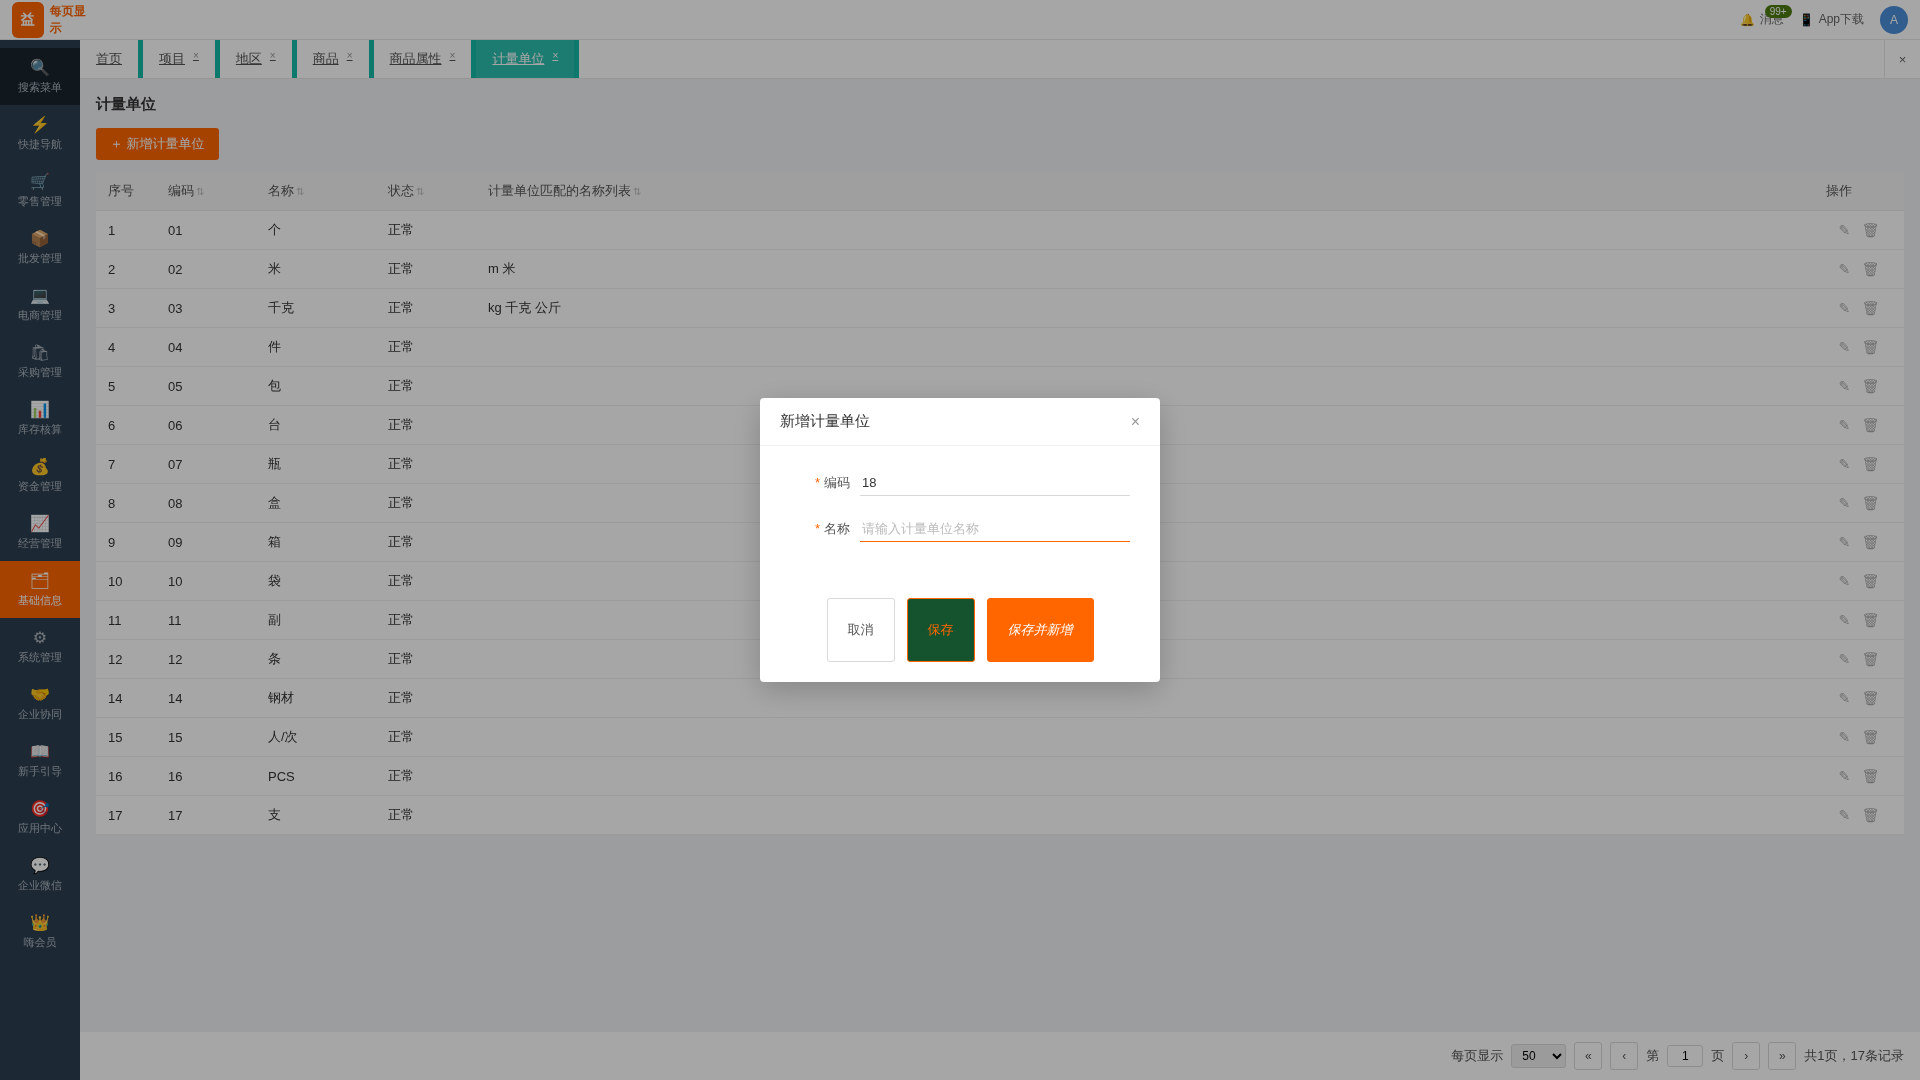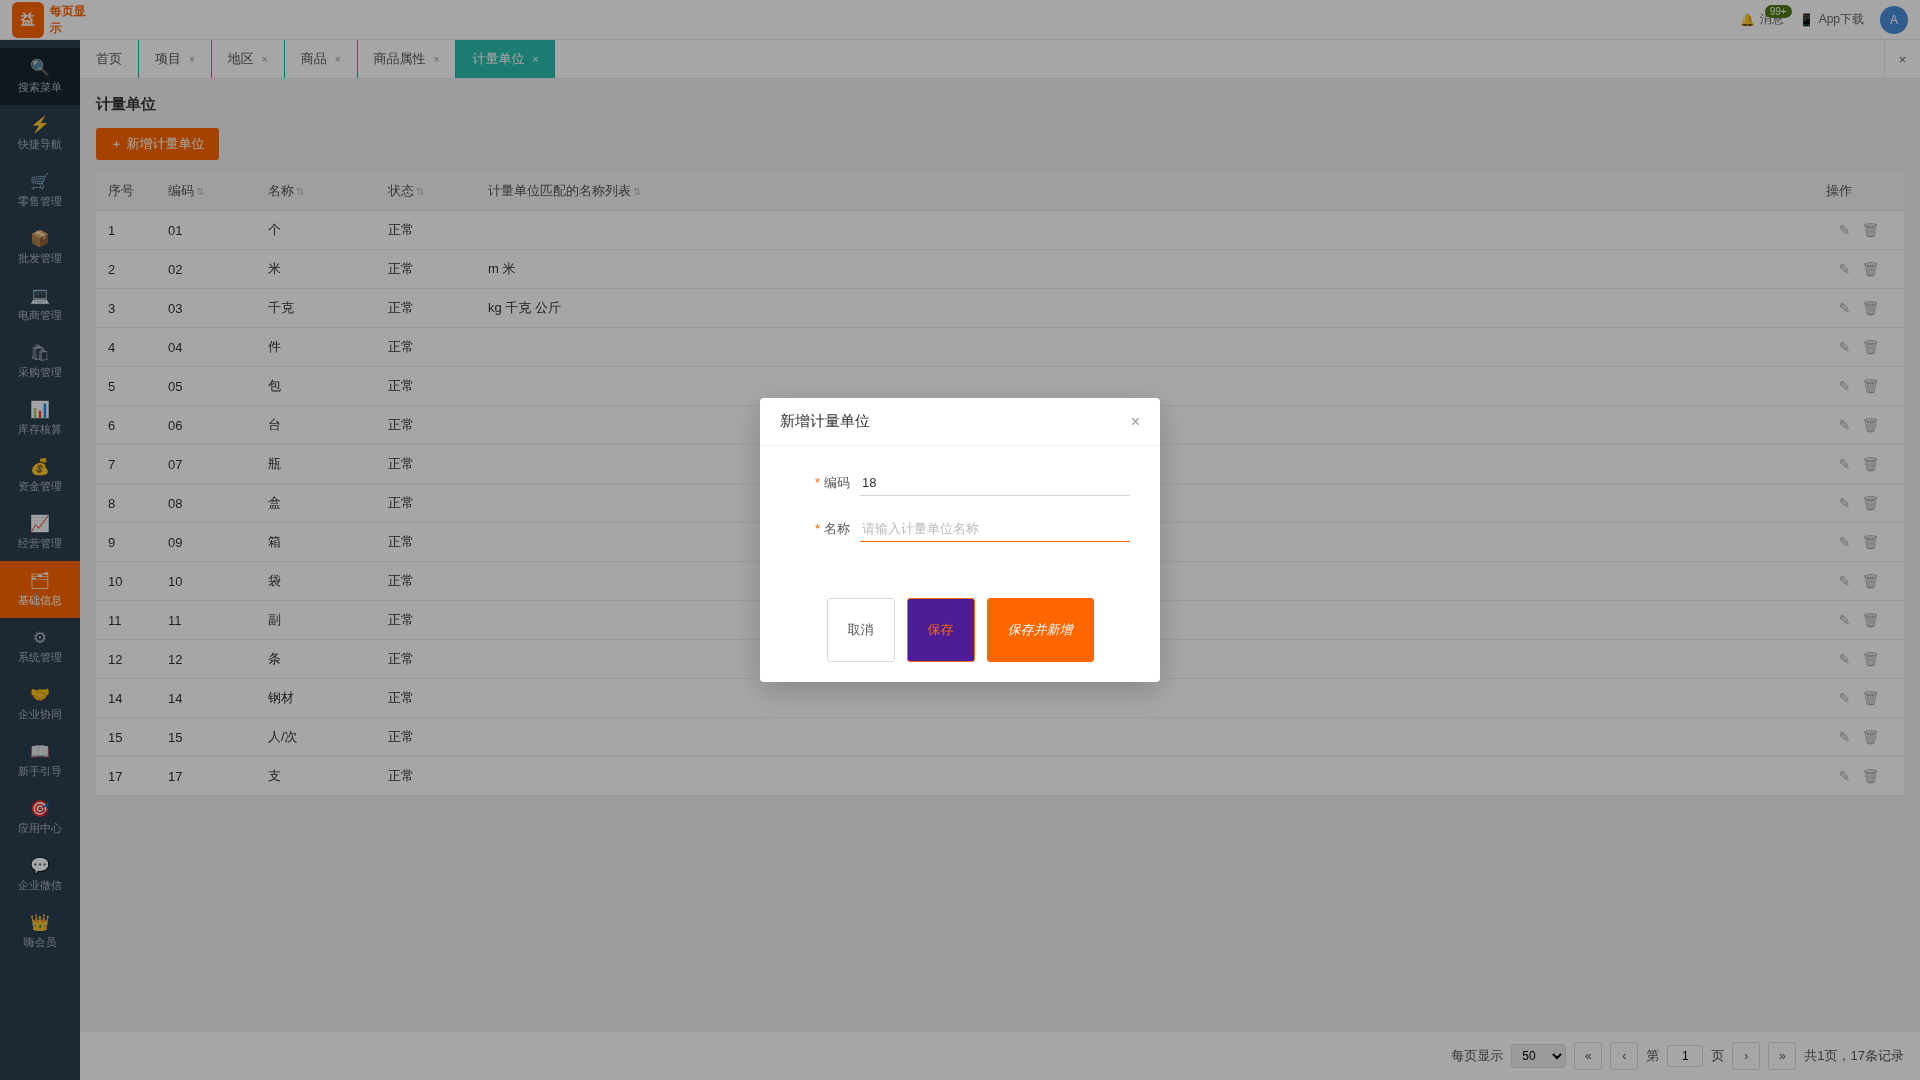--- a/index.html
+++ b/index.html
@@ -25,21 +25,21 @@
     .sidebar-item { width: 100%; padding: 10px 4px; display: flex; flex-direction: column; align-items: center; gap: 3px; cursor: pointer; color: #adb5bd; font-size: 11px; transition: background 0.2s; }
     .sidebar-item.active { background: #f60; color: #fff; }
     .sidebar-item .s-icon { font-size: 16px; }
     .sidebar-search { background: #1a252f; color: #adb5bd; }
 
     
     .content-area { flex: 1; display: flex; flex-direction: column; overflow: hidden; }
 
     
     .tab-bar { background: #fff; display: flex; align-items: center; border-bottom: 1px solid #e8e8e8; flex-shrink: 0; padding-left: 0; position: relative; }
-    .tab-item { display: flex; align-items: center; gap: 4px; padding: 10px 16px; font-size: 13px; cursor: pointer; border-right: 1px solid #14b8a6; color: #555; white-space: nowrap; position: relative; }
+    .tab-item { display: flex; align-items: flex-start; gap: 4px; padding: 10px 16px; font-size: 13px; cursor: pointer; border-right: 5px solid #14b8a6; color: #555; white-space: nowrap; position: relative; text-decoration: underline; }
     .tab-item.active { background: #2bbfaf; color: #fff; }
     .tab-item .tab-close { font-size: 10px; margin-left: 4px; color: #999; cursor: pointer; }
     .tab-item.active .tab-close { color: #fff; }
     .tab-bar-close { position: absolute; right: 0; top: 0; height: 100%; width: 36px; display: flex; align-items: center; justify-content: center; cursor: pointer; border-left: 1px solid #e8e8e8; background: #fff; color: #666; }
 
     
     .page-content { flex: 1; padding: 16px; overflow-y: auto; position: relative; }
     .page-title { font-size: 15px; font-weight: bold; color: #333; margin-bottom: 14px; }
 
     
@@ -70,21 +70,21 @@
     .modal-close { background: none; border: none; cursor: pointer; color: #999; font-size: 16px; }
     .modal-body { padding: 24px 30px; }
     .form-row { display: flex; align-items: center; margin-bottom: 20px; }
     .form-label { font-size: 13px; color: #555; width: 60px; text-align: right; margin-right: 10px; flex-shrink: 0; }
     .form-label .required { color: #f60; margin-right: 4px; }
     .form-input { flex: 1; border: none; border-bottom: 1px solid #d9d9d9; padding: 5px 2px; font-size: 13px; outline: none; color: #333; }
     .form-input.name-input { border-bottom-color: #f60; }
     .form-input::placeholder { color: #bbb; }
     .modal-footer { padding: 12px 20px 20px; display: flex; justify-content: center; gap: 12px; }
     .btn-cancel { border: 1px solid #d9d9d9; background: #fff; color: #555; padding: 22px 20px; border-radius: 3px; cursor: pointer; font-size: 13px; }
-    .btn-save { border: 1px solid #f60; background: #4c1d95; color: #f60; padding: 7px 20px; border-radius: 3px; cursor: pointer; font-size: 13px; }
+    .btn-save { border: 1px solid #f60; background: #14532d; color: #f60; padding: 7px 20px; border-radius: 3px; cursor: pointer; font-size: 13px; }
     .btn-save-continue { background: #f60; color: #fff; border: 1px solid #f60; padding: 7px 20px; border-radius: 3px; cursor: pointer; font-size: 13px; font-style: italic; }
 
     .col-seq { width: 60px; }
     .col-code { width: 100px; }
     .col-name { width: 120px; }
     .col-status { width: 100px; }
     .col-match { flex: 1; }
     .col-action { width: 90px; text-align: center; }
   </style>
 </head>
@@ -387,20 +387,31 @@
       <td>15</td>
       <td>人/次</td>
       <td class="status-normal">正常</td>
       <td></td>
       <td style="text-align:center">
         <button class="action-btn" title="编辑">✎</button>
         <button class="action-btn" title="删除">🗑</button>
       </td>
     </tr>
             <tr>
+      <td>16</td>
+      <td>16</td>
+      <td>PCS</td>
+      <td class="status-normal">正常</td>
+      <td></td>
+      <td style="text-align:center">
+        <button class="action-btn" title="编辑">✎</button>
+        <button class="action-btn" title="删除">🗑</button>
+      </td>
+    </tr>
+            <tr>
       <td>17</td>
       <td>17</td>
       <td>支</td>
       <td class="status-normal">正常</td>
       <td></td>
       <td style="text-align:center">
         <button class="action-btn" title="编辑">✎</button>
         <button class="action-btn" title="删除">🗑</button>
       </td>
     </tr>

